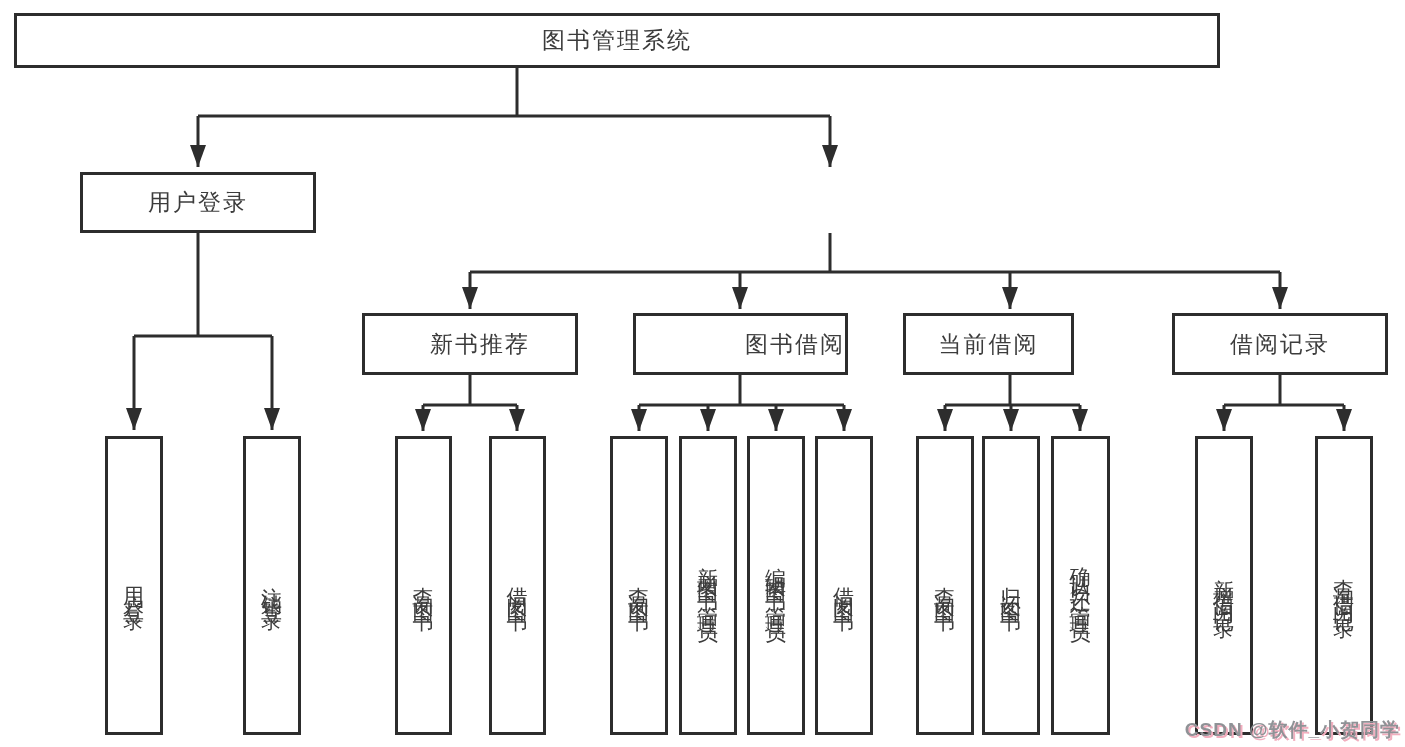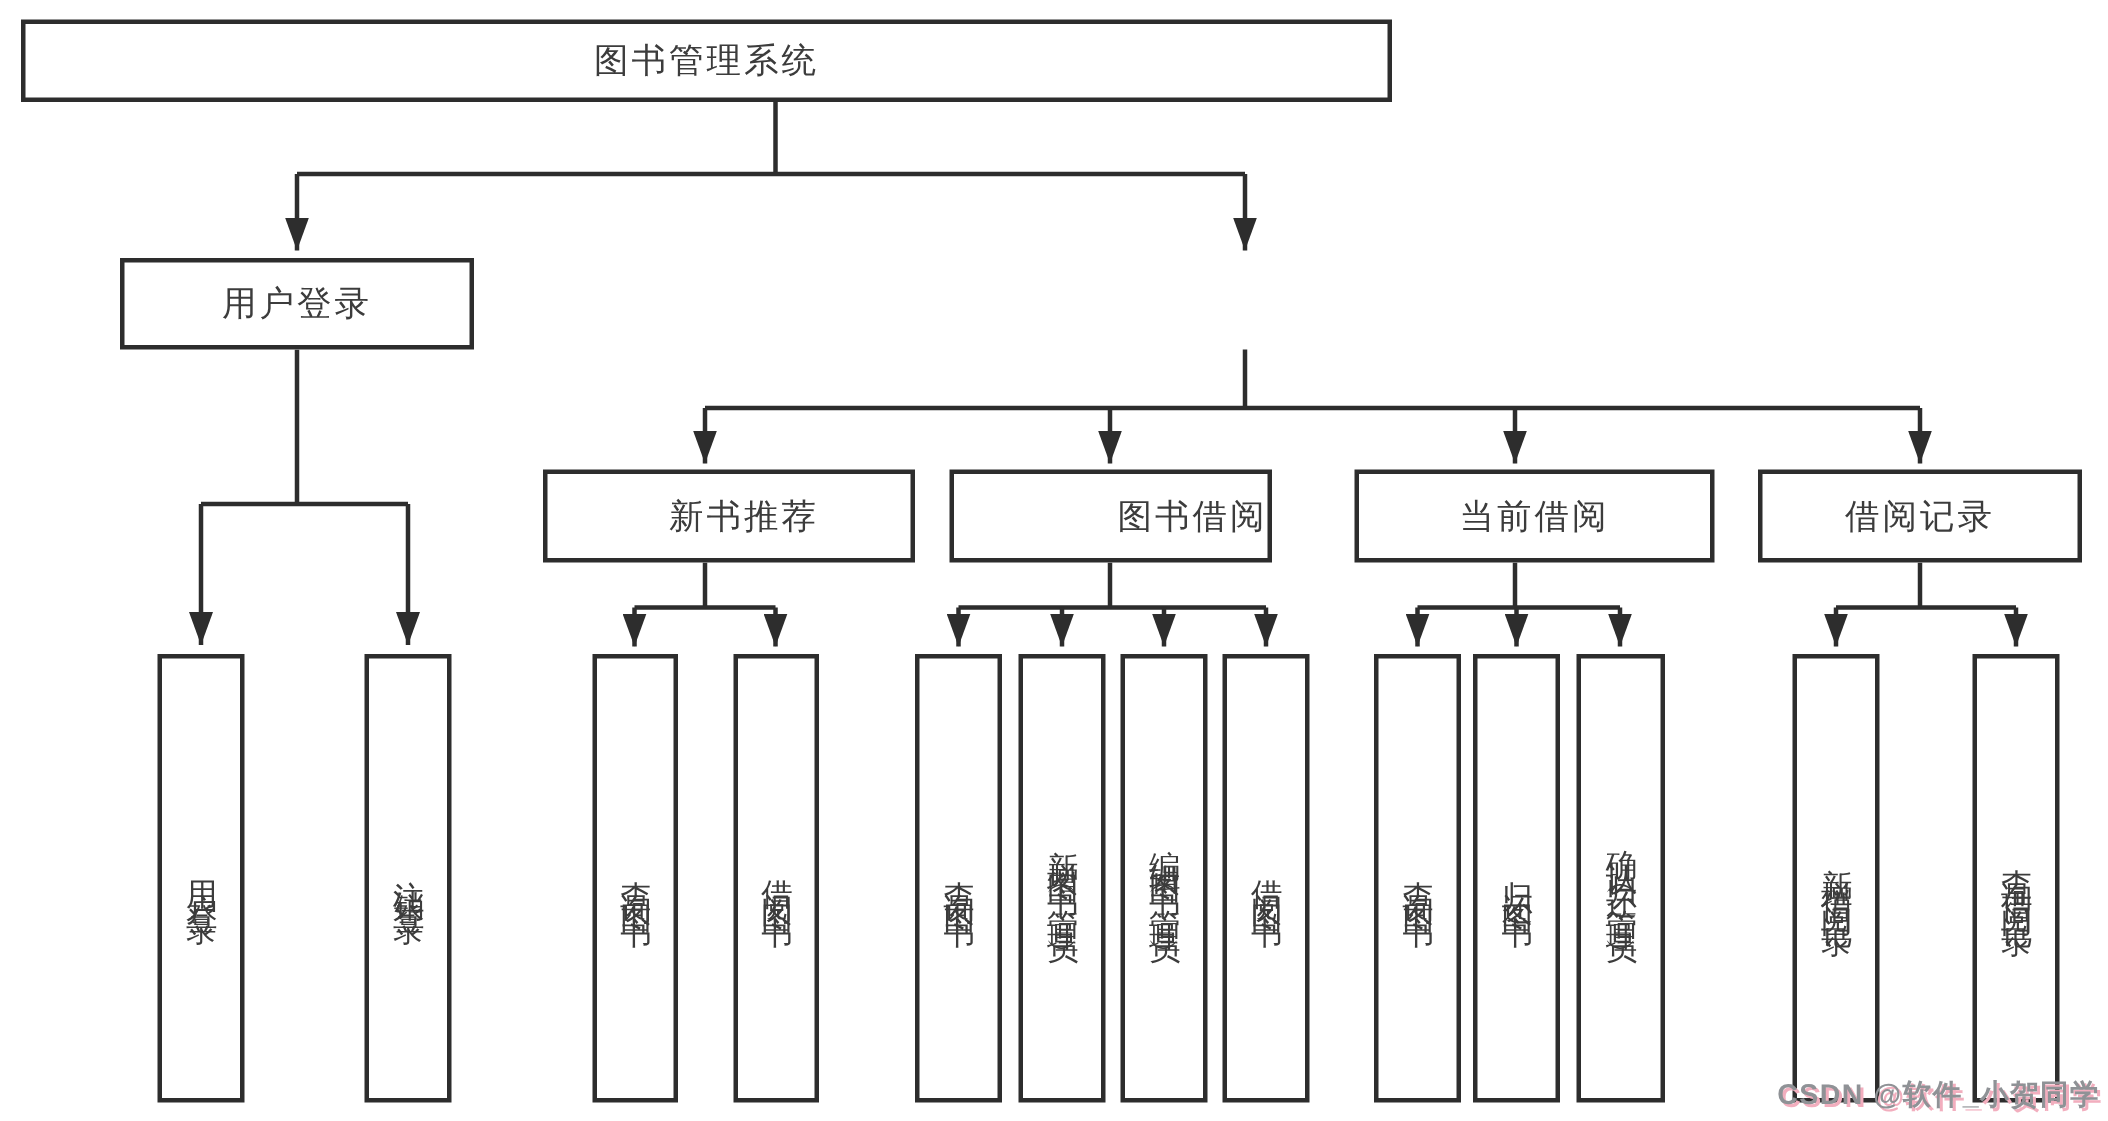--- a/index.html
+++ b/index.html
@@ -109,35 +109,35 @@
       <path d="M1011,405 V431" marker-end="url(#arrow)"></path>
       <path d="M1080,405 V431" marker-end="url(#arrow)"></path>
 
       <path d="M1280,375 V405"></path>
       <path d="M1224,405 H1344"></path>
       <path d="M1224,405 V431" marker-end="url(#arrow)"></path>
       <path d="M1344,405 V431" marker-end="url(#arrow)"></path>
     </g>
   </svg>
 
-  <div class="node" style="left:14px; top:13px; width:914px; height:55px;">
+  <div class="node" style="left:14px; top:13px; width:1206px; height:55px;">
     <span class="h-label">图书管理系统</span>
   </div>
 
   <div class="node" style="left:80px; top:172px; width:236px; height:61px;">
     <span class="h-label">用户登录</span>
   </div>
 
-  <div class="node" style="left:362px; top:313px; width:248px; height:62px;padding-left:20px;">
+  <div class="node" style="left:362px; top:313px; width:216px; height:62px;padding-left:20px;">
     <span class="h-label">新书推荐</span>
   </div>
   <div class="node" style="left:633px; top:313px; width:215px; height:62px;justify-content:flex-end;">
     <span class="h-label">图书借阅</span>
   </div>
-  <div class="node" style="left:903px; top:313px; width:240px; height:62px;">
+  <div class="node" style="left:903px; top:313px; width:171px; height:62px;">
     <span class="h-label">当前借阅</span>
   </div>
   <div class="node" style="left:1172px; top:313px; width:216px; height:62px;">
     <span class="h-label">借阅记录</span>
   </div>
 
   <div class="node leaf" style="left:105px; width:58px;">
     <span class="vtext">用户登录</span>
   </div>
   <div class="node leaf" style="left:243px; width:58px;">

